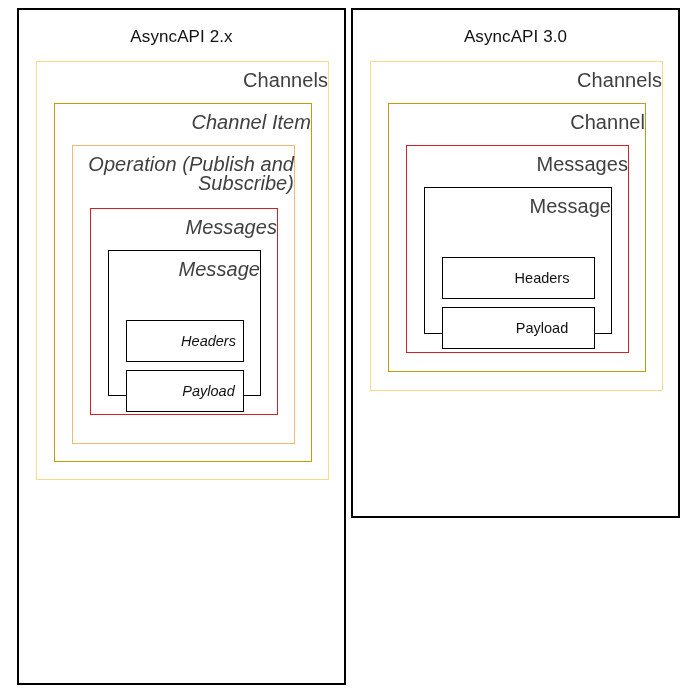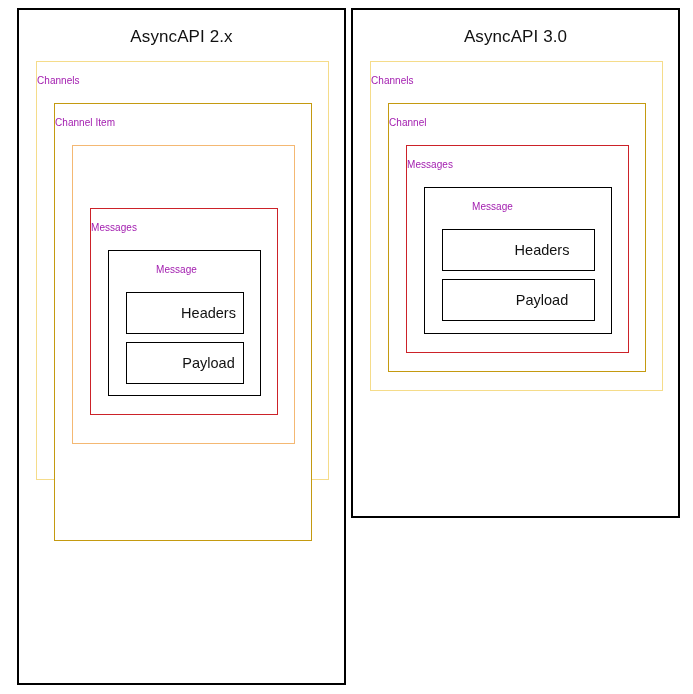--- a/index.html
+++ b/index.html
@@ -43,65 +43,66 @@
   }
 
   
   .box {
     box-sizing: border-box;
     background: #ffffff;
     position: relative;
   }
   .box > .box-label {
     display: block;
-    text-align: left;
-    font-size: 10px;
+    text-align: right;
+    font-size: 20px;
     line-height: 19px;
-    color: #a21caf;
+    color: #404040;
     padding-top: 9px;
     padding-bottom: 9px;
     letter-spacing: 0.05px;
   }
 
   
   .b-yellow { border: 1px solid #f5dc8a; }
   .b-gold   { border: 1px solid #c49a10; }
   .b-orange { border: 1px solid #f4b873; }
   .b-red    { border: 1px solid #cc2229; }
   .b-black  { border: 1px solid #000000; padding-left: 47px; }
   .b-blue   { border: 1px solid #3d7fe0; }
 
   
   #l-channels {
     position: absolute;
     left: 17px;  top: 51px;  width: 293px; height: 419px;
   }
   #l-channelitem {
     position: absolute;
-    left: 17px;  top: 41px;  width: 258px; height: 438px;
+    left: 17px;  top: 41px;  width: 258px; height: 359px; font-style: italic;
   }
   #l-operation {
     position: absolute;
     left: 17px;  top: 41px;  width: 223px; height: 299px;
   }
   #l-messages {
     position: absolute;
     left: 17px;  top: 62px;  width: 188px; height: 207px;
   }
   #l-message {
     position: absolute;
     left: 17px;  top: 41px;  width: 153px; height: 146px;
   }
   .leaf {
     position: absolute;
     display: flex;
     align-items: center;
     justify-content: center;
     font-size: 14.5px;
     color: #111111;
+    margin-top: 28px;
   }
   #l-headers { left: 17px; top: 41px; width: 118px; height: 42px; }
   #l-payload { left: 17px; top: 91px; width: 118px; height: 42px; }
 
   
   #r-channels {
     position: absolute;
     left: 17px;  top: 51px;  width: 293px; height: 330px;
   }
   #r-channel {
@@ -140,20 +141,21 @@
 
     <div class="panel-title">AsyncAPI 2.x</div>
 
     <div class="box b-yellow" id="l-channels">
       <span class="box-label">Channels</span>
 
       <div class="box b-gold" id="l-channelitem">
         <span class="box-label">Channel Item</span>
 
         <div class="box b-orange" id="l-operation">
+          <span class="box-label">Operation (Publish and Subscribe)</span>
 
           <div class="box b-red" id="l-messages">
             <span class="box-label">Messages</span>
 
             <div class="box b-black" id="l-message">
               <span class="box-label">Message</span>
 
               <div class="box b-black leaf" id="l-headers">Headers</div>
 
               <div class="box b-black leaf" id="l-payload">Payload</div>

